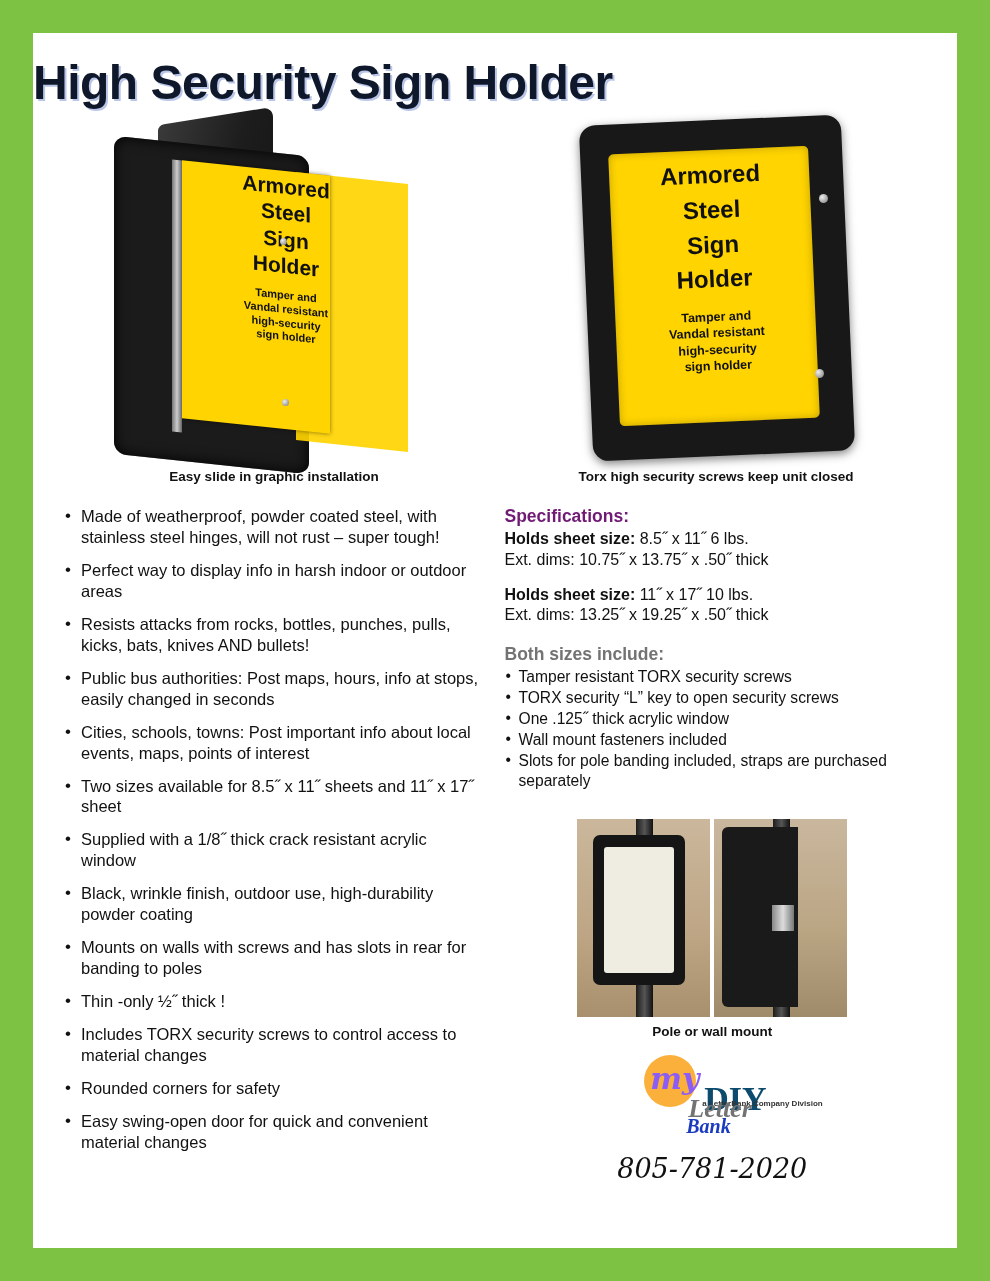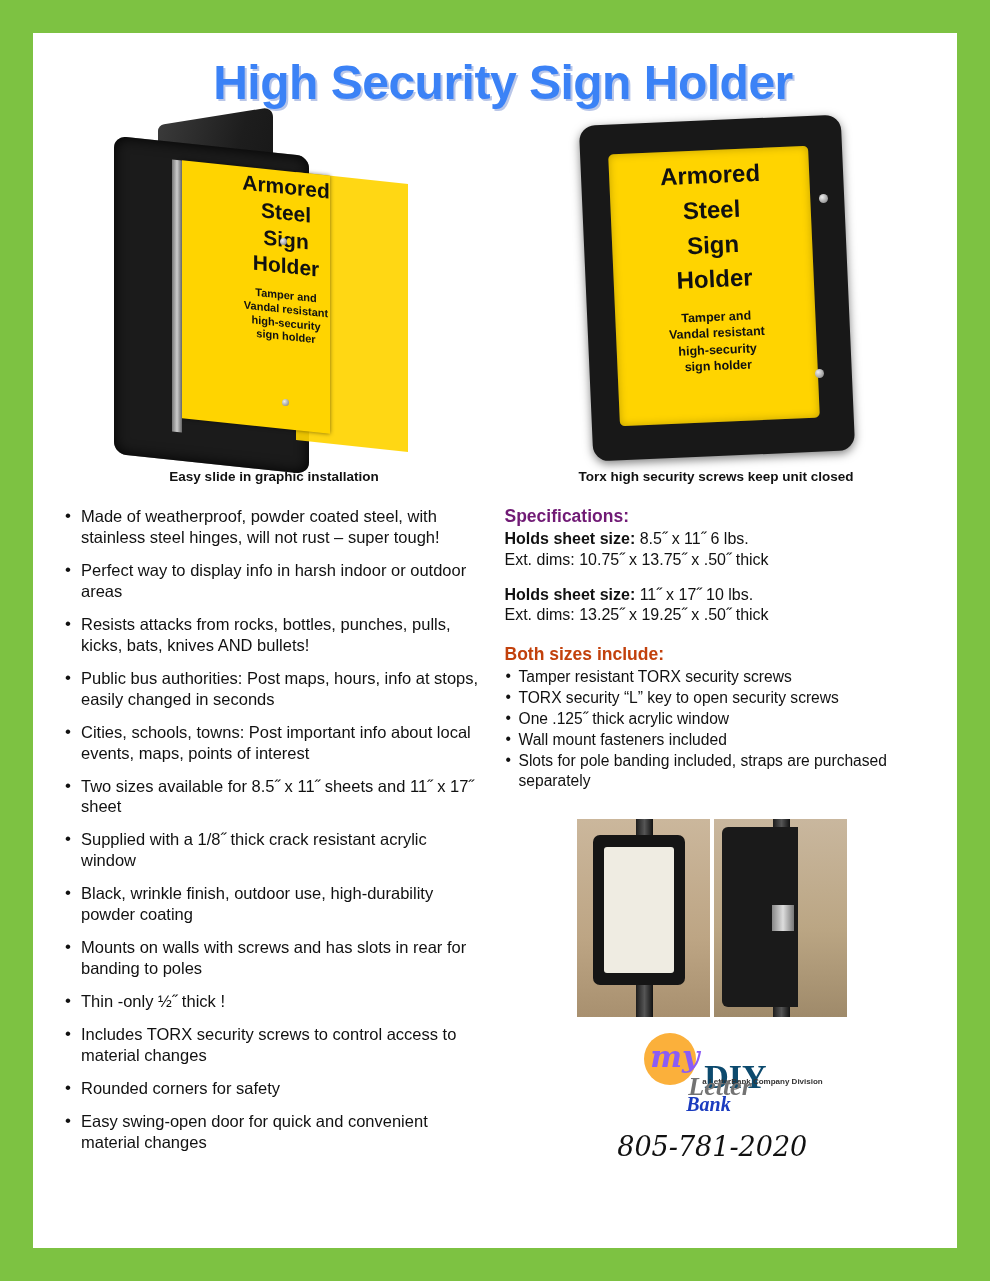--- a/index.html
+++ b/index.html
@@ -10,29 +10,28 @@
     font-family: "Liberation Sans", sans-serif;
     overflow: hidden;
   }
   .page {
     position: absolute;
     left: 33px; top: 33px;
     width: 924px; height: 1215px;
     background: #ffffff;
   }
   .title {
-    text-align: center;
+    text-align: left;
     font-size: 48px;
     font-weight: bold;
-    color: #3b82f6;
+    color: #0f172a;
     letter-spacing: -0.5px;
     margin: 22px 0 6px 0;
     text-shadow: 2px 2px 0 #b9c6e8;
     font-family: "Liberation Sans", sans-serif;
-    padding-left: 16px;
   }
 
   
   .images-row {
     display: flex;
     justify-content: space-around;
     align-items: flex-start;
     padding: 0 20px;
   }
   .img-block { width: 430px; text-align: center; }
@@ -170,21 +169,21 @@
     color: #701a75;
     font-weight: bold;
     font-size: 17.5px;
     margin-bottom: 2px;
   }
   .spec-line { font-size: 16px; line-height: 1.3; color:#111; }
   .spec-line b { font-weight: bold; }
   .spec-gap { height: 14px; }
 
   .incl-head {
-    color: #c2410c;
+    color: #737373;
     font-weight: bold;
     font-size: 17.5px;
     margin: 18px 0 2px 0;
   }
   ul.incl { list-style: none; margin: 0; padding: 0; }
   ul.incl li {
     position: relative;
     padding-left: 14px;
     font-size: 15.6px;
     line-height: 1.28;
@@ -376,20 +375,21 @@
           <div class="pole"></div>
           <div class="plate"></div>
           <div class="white"></div>
         </div>
         <div class="mp mp2">
           <div class="pole"></div>
           <div class="plate"></div>
           <div class="band"></div>
         </div>
       </div>
+      <div class="mount-caption">Pole or wall mount</div>
 
       <div class="logo-wrap">
         <div class="logo-circle"></div>
         <div class="logo-my">my</div>
         <div class="logo-diy">DIY</div>
         <div class="logo-sub">a LetterBank Company Division</div>
         <div class="logo-lb1">Letter</div>
         <div class="logo-lb2">Bank</div>
       </div>
       <div class="phone">805-781-2020</div>

